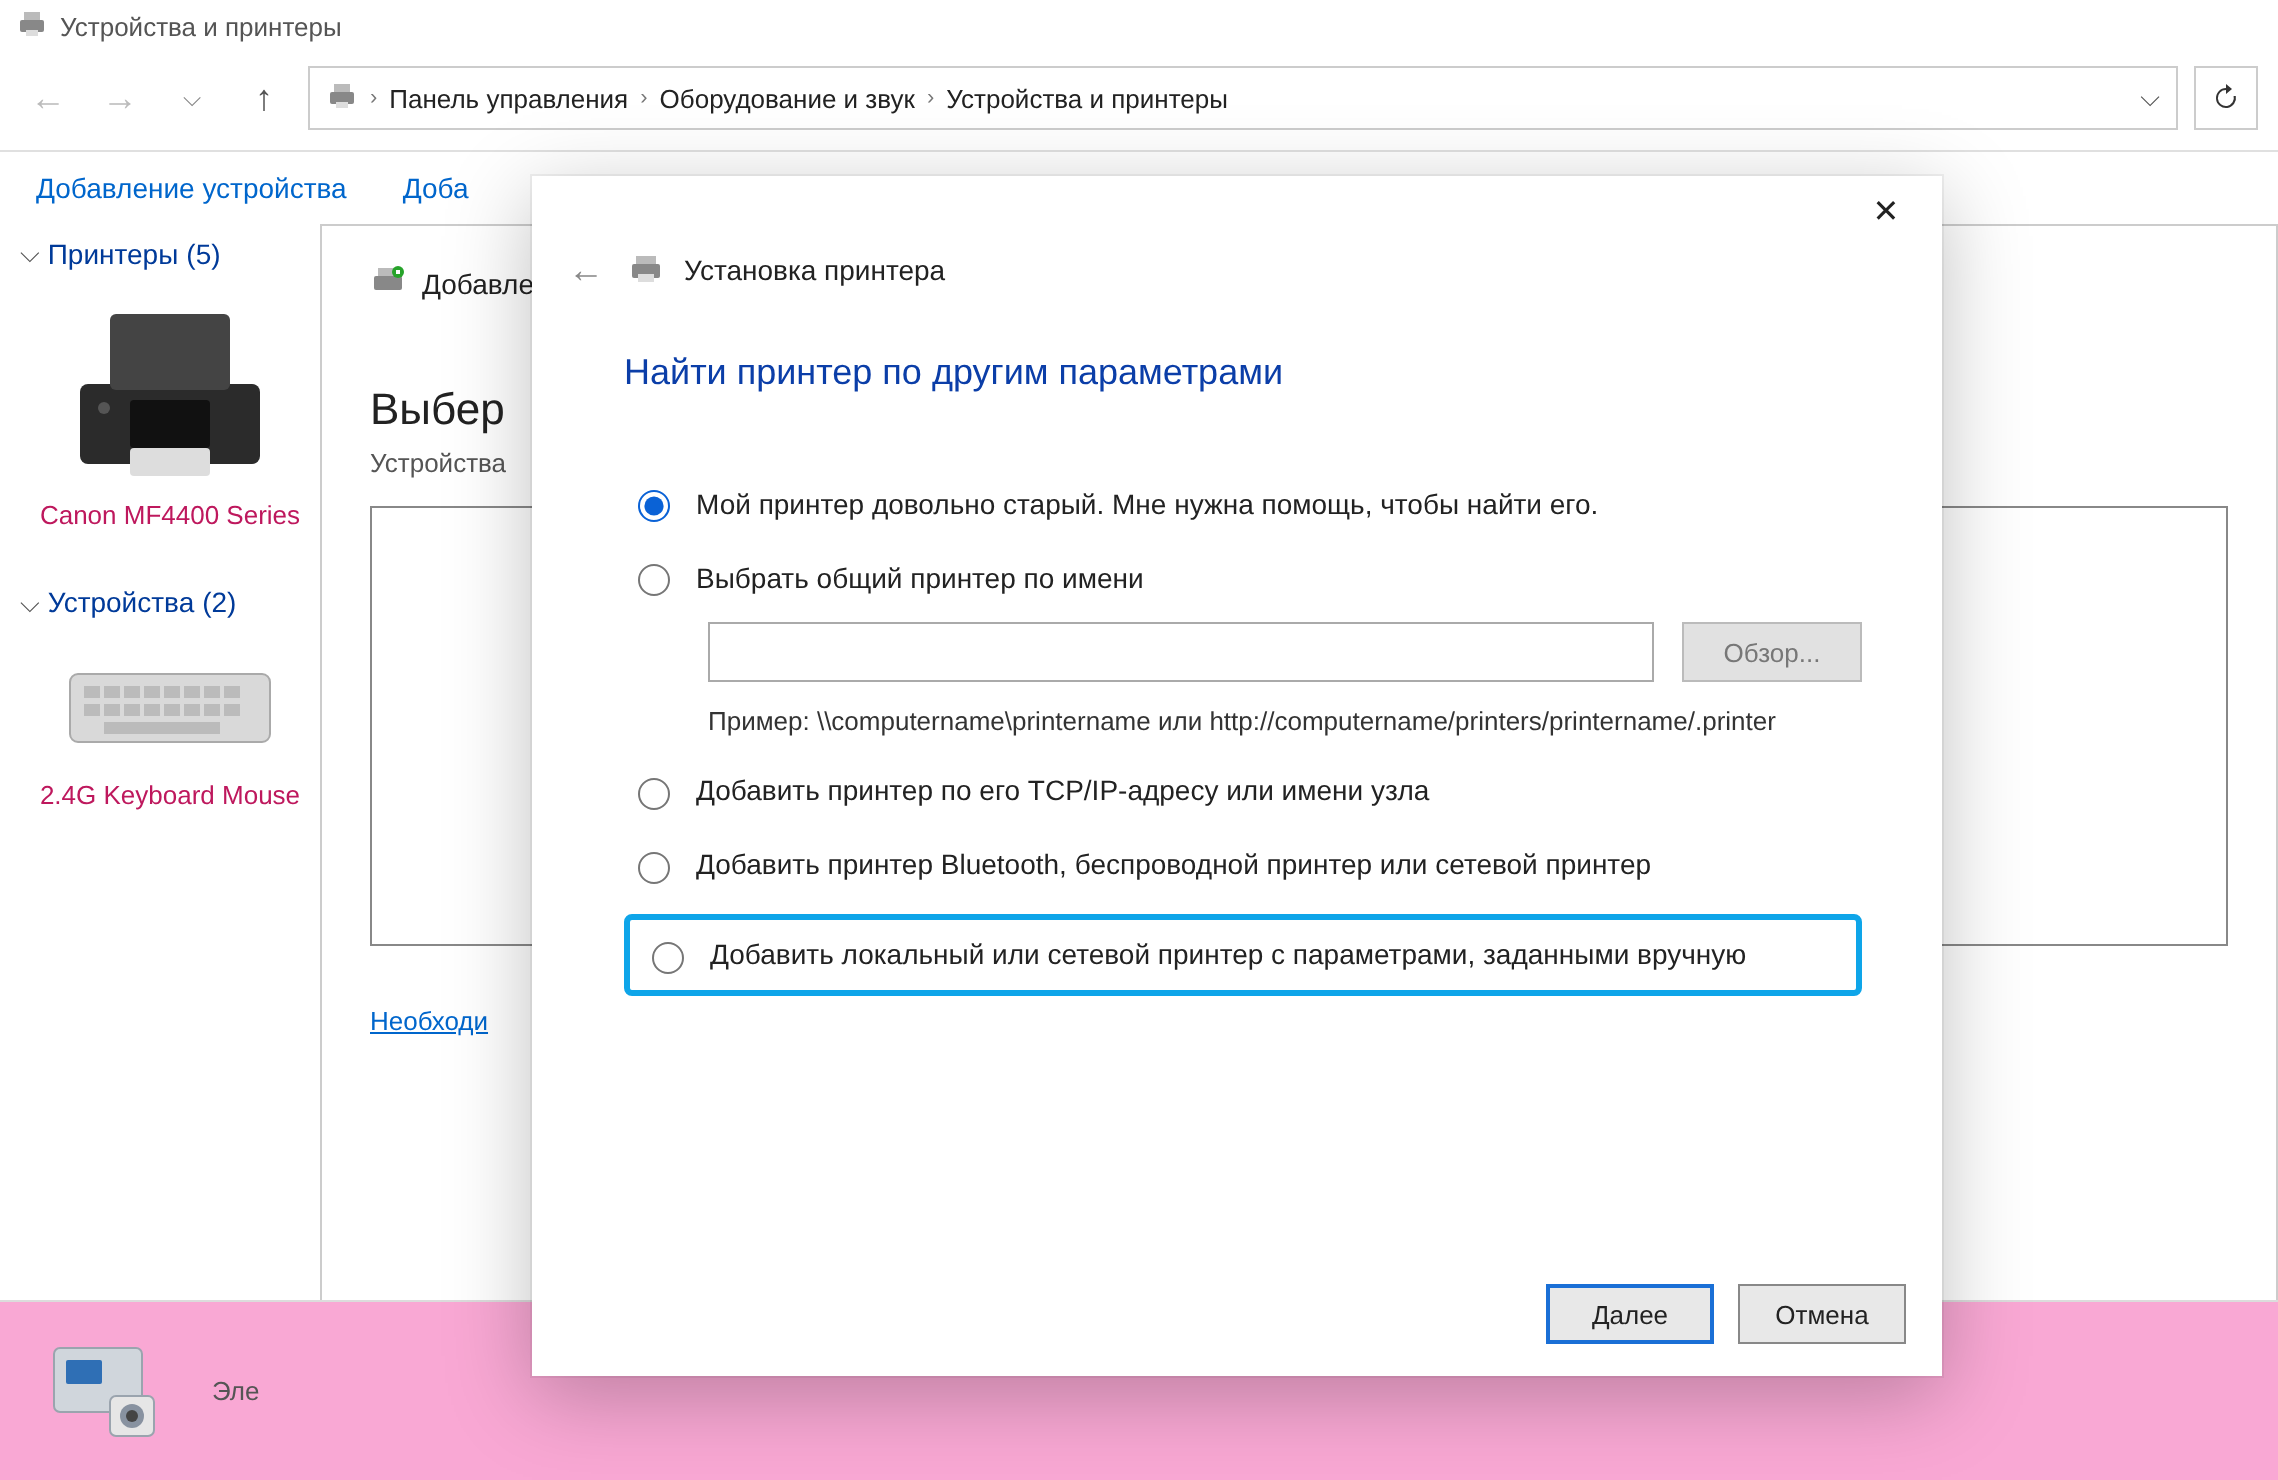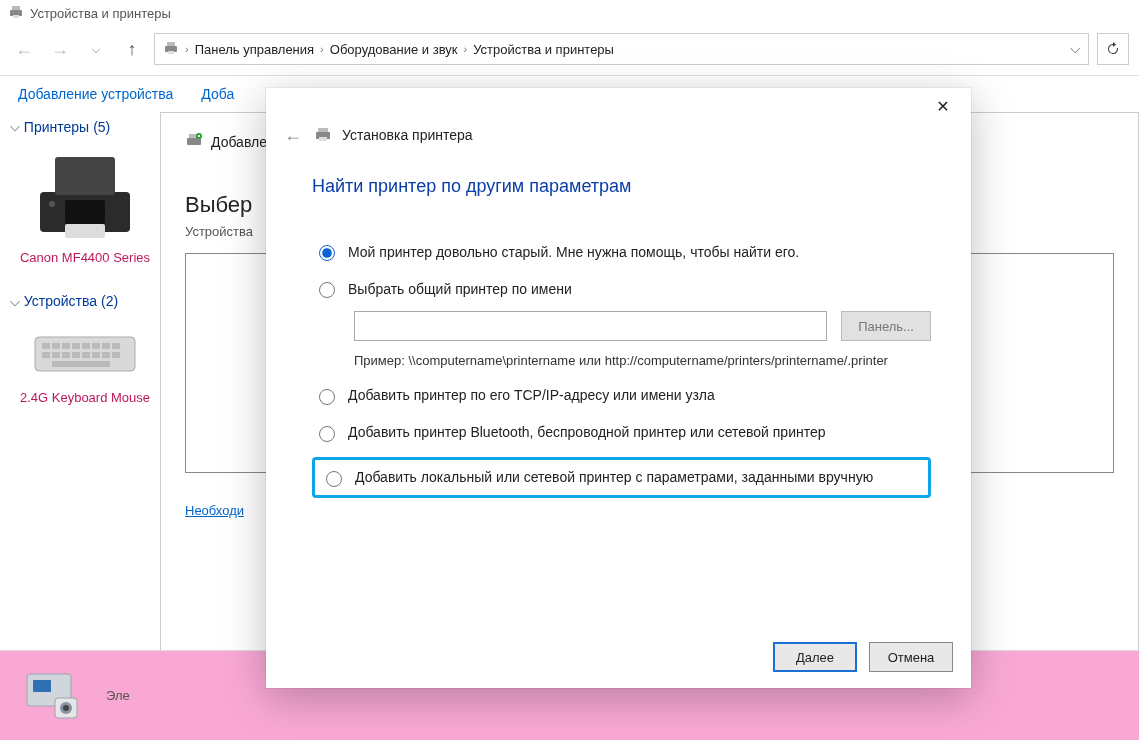--- a/index.html
+++ b/index.html
@@ -454,35 +454,35 @@
       <svg width="18" height="18" viewBox="0 0 18 18">
         <rect x="2" y="7" width="14" height="7" rx="1" fill="#888"></rect>
         <rect x="4" y="3" width="10" height="4" fill="#bbb"></rect>
         <rect x="5" y="12" width="8" height="4" fill="#ddd"></rect>
       </svg>
     </span>
     <span class="dialog-header-title">Установка принтера</span>
   </div>
 
   <div class="dialog-body">
-    <div class="dialog-blue-title">Найти принтер по другим параметрам</div>
+    <div class="dialog-blue-title">Найти принтер по другим параметрами</div>
 
     <label class="opt">
       <input type="radio" name="findopt" checked="" style="">
       <span>Мой принтер довольно старый. Мне нужна помощь, чтобы найти его.</span>
     </label>
 
     <label class="opt">
       <input type="radio" name="findopt" style="">
       <span>Выбрать общий принтер по имени</span>
     </label>
     <div class="subblock">
       <div class="subrow">
         <input type="text" style="">
-        <button class="browse-btn" disabled="">Панель...</button>
+        <button class="browse-btn" disabled="">Обзор...</button>
       </div>
       <div class="example-text">Пример: \\computername\printername или http://computername/printers/printername/.printer</div>
     </div>
 
     <label class="opt">
       <input type="radio" name="findopt" style="">
       <span>Добавить принтер по его TCP/IP-адресу или имени узла</span>
     </label>
 
     <label class="opt">

